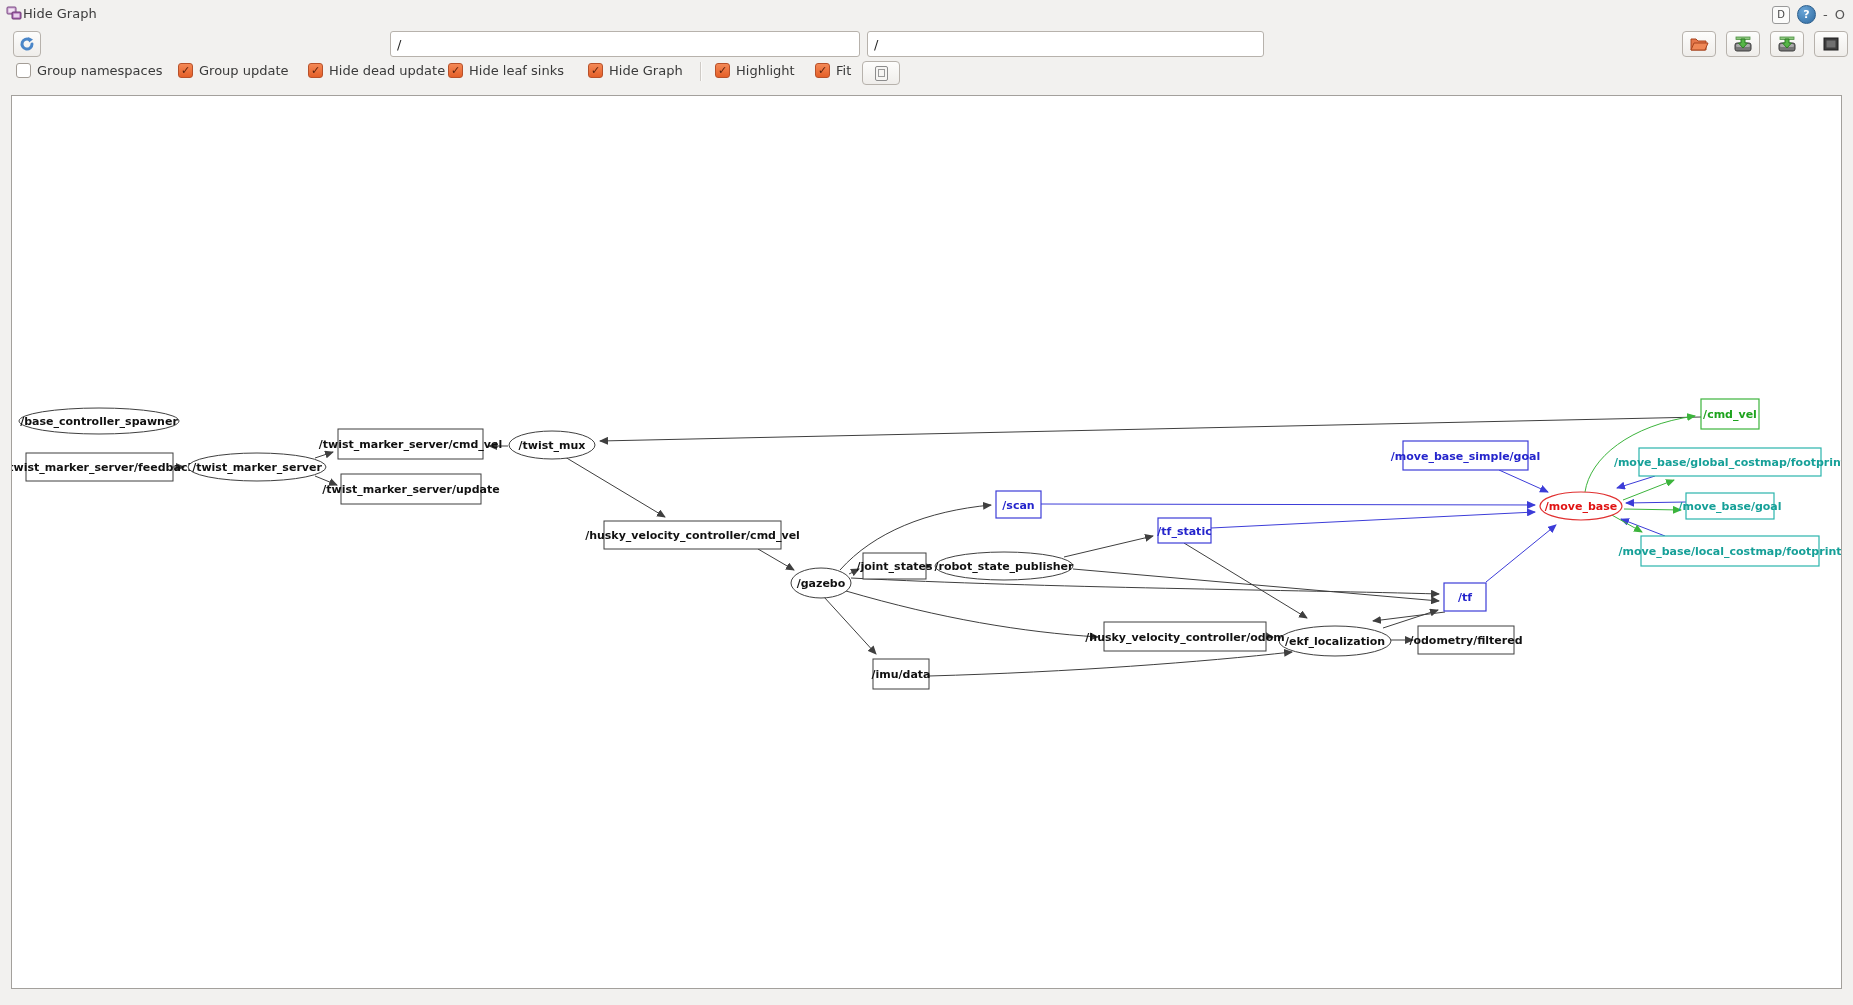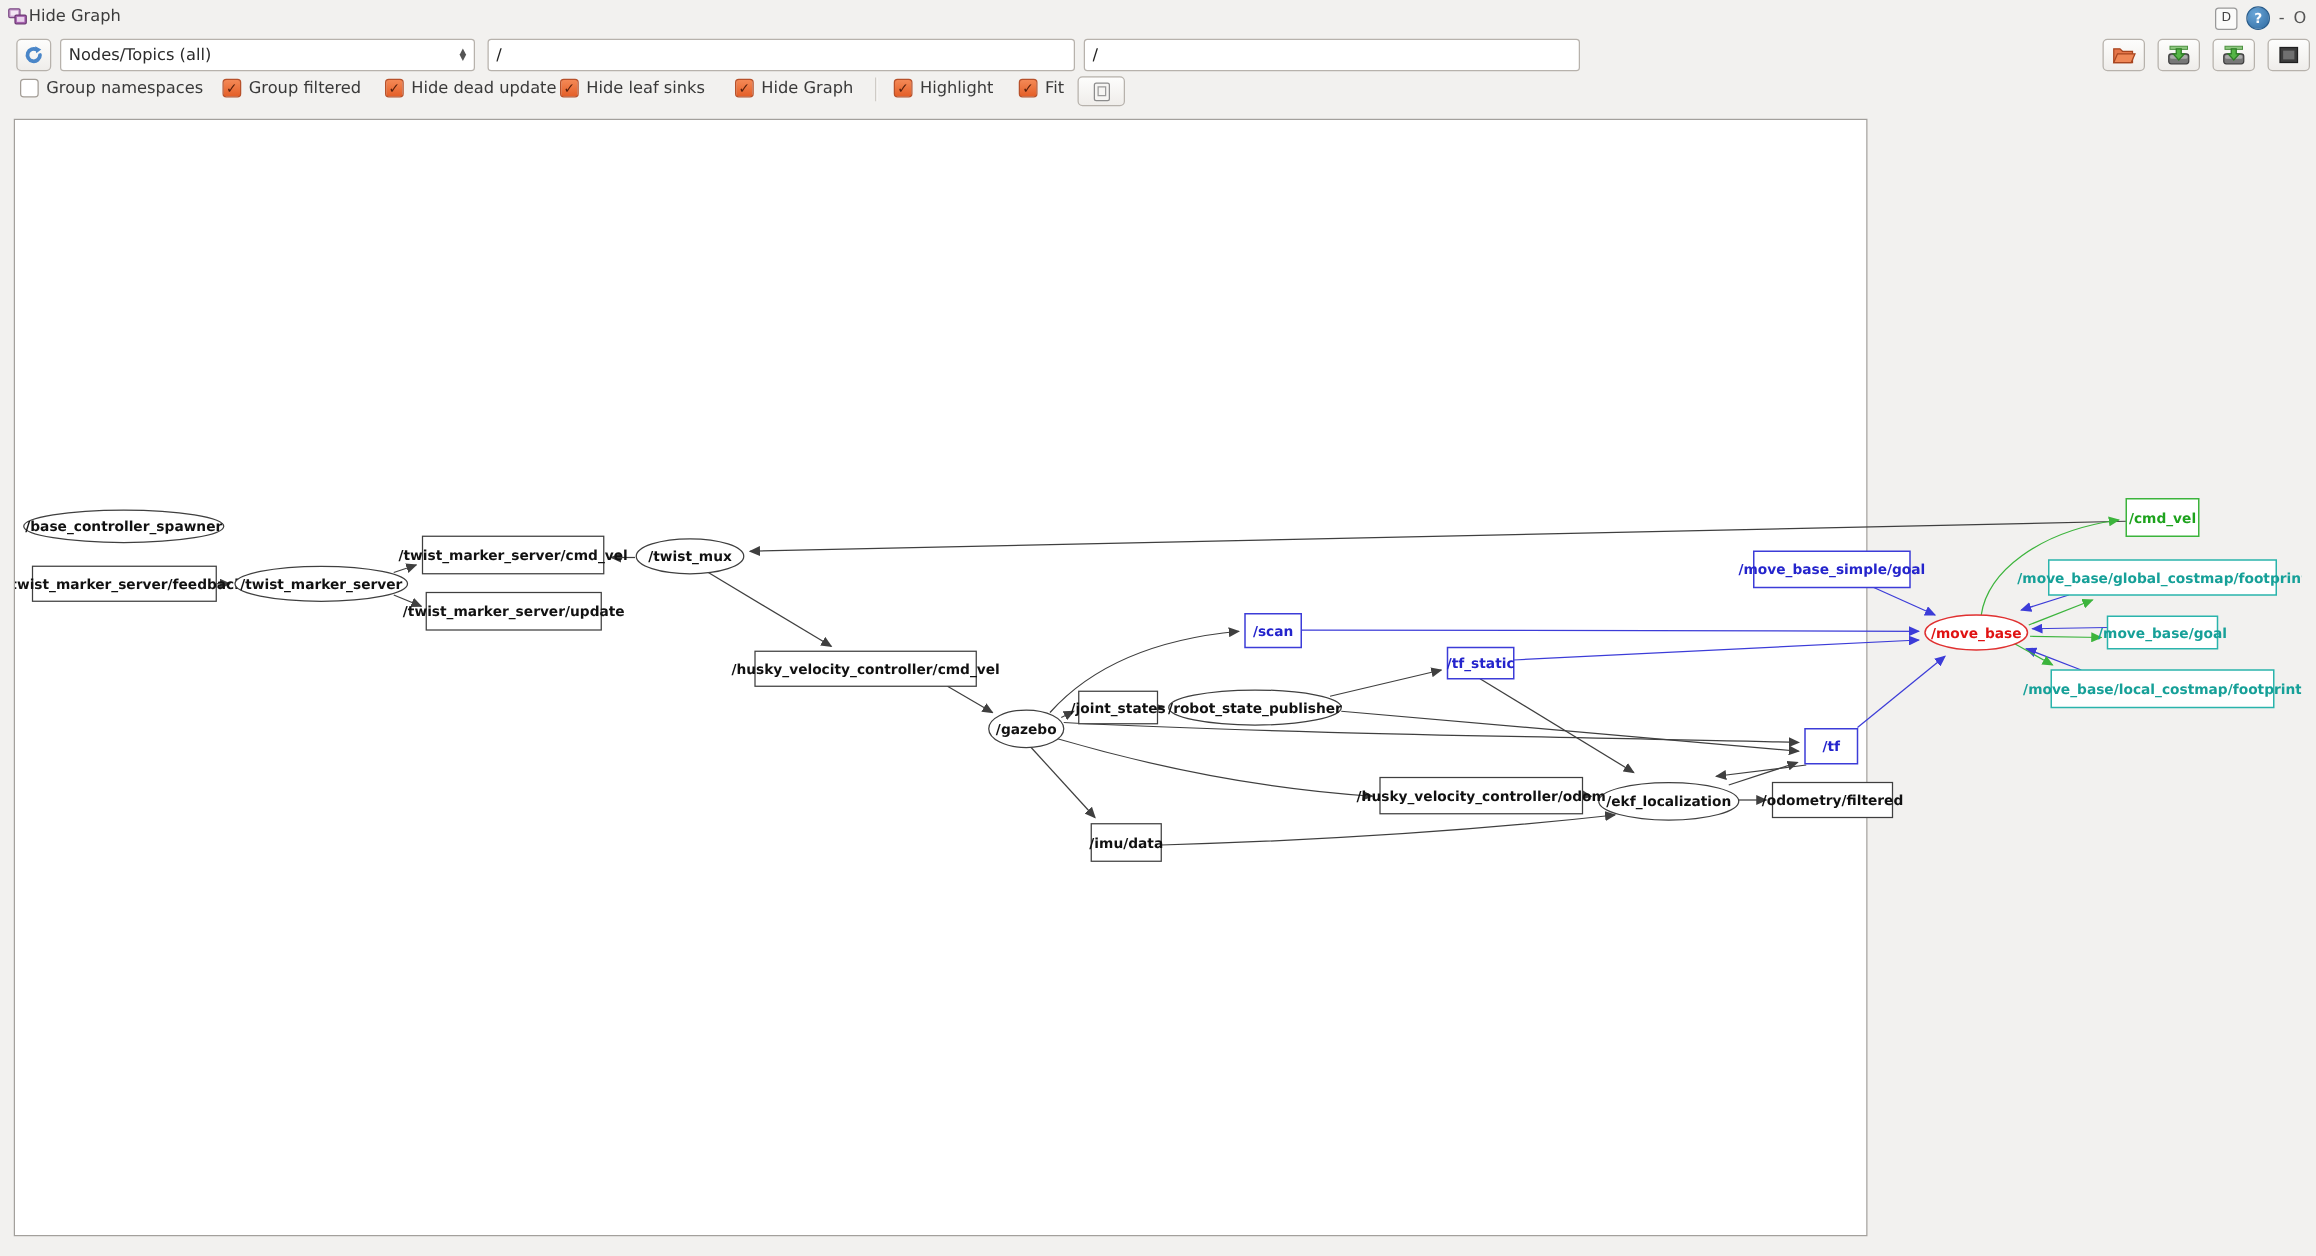--- a/index.html
+++ b/index.html
@@ -58,21 +58,21 @@
   .cb-box{width:15px;height:15px;box-sizing:border-box;border:1px solid #a39d96;border-radius:3px;background:#fff;
     display:flex;align-items:center;justify-content:center;font-size:11px;}
   .cb-box.checked{background:linear-gradient(#f48956,#e45f28);border-color:#b8512a;color:#58200c;font-weight:bold;}
   .opt-sep{position:absolute;left:700px;top:2px;width:1px;height:19px;background:#cfcbc6;box-shadow:1px 0 0 #fbfaf9;}
   #fit-view-btn{left:862px;top:1px;width:38px;height:24px;}
   .fit-glyph{width:11px;height:13px;border:1px solid #8c8c8c;border-radius:2px;background:#f6f5f3;
     display:flex;align-items:center;justify-content:center;}
   .fit-glyph span{width:5px;height:6px;border:1px solid #9a9a9a;display:block;}
   
   .canvas{
-    position:absolute;left:11px;top:95px;width:1483px;height:894px;box-sizing:border-box;
+    position:absolute;left:11px;top:95px;width:1831px;height:894px;box-sizing:border-box;
     background:#ffffff;border:1px solid #a3a09c;
   }
   .canvas svg{display:block;}
   .gnode-label{font:bold 11px "DejaVu Sans",sans-serif;}
 </style>
 </head>
 <body>
 
 <div class="titlebar">
   <svg class="app-icon" viewBox="0 0 16 15">
@@ -90,27 +90,20 @@
   </div>
 </div>
 
 <div class="toolbar">
   <div class="btn" id="refresh-btn">
     <svg width="16" height="16" viewBox="0 0 16 16">
       <path d="M13 8 A5 5 0 1 1 10.5 3.7" fill="none" stroke="#4a86c8" stroke-width="3" stroke-linecap="round"></path>
       <path d="M9.2 1 L14 3.5 L10 6.5 Z" fill="#4a86c8"></path>
     </svg>
   </div>
-  <div class="combo">
-    <span>Nodes/Topics (all)</span>
-    <span class="spin">
-        <span>▲</span>
-        <span>▼</span>
-      </span>
-  </div>
   <input class="path-input" id="path-input-1" value="/" style="">
   <input class="path-input" id="path-input-2" value="/" style="">
 
   <div class="btn" id="open-btn">
     <svg width="20" height="16" viewBox="0 0 20 16">
       <path d="M2 3 L7 3 L9 5 L17 5 L17 14 L2 14 Z" fill="#e5764a" stroke="#a8451f"></path>
       <path d="M2 14 L5 7 L19 7 L16 14 Z" fill="#ef8756" stroke="#a8451f"></path>
     </svg>
   </div>
   <div class="btn" id="save-dot-btn">
@@ -138,21 +131,21 @@
 </div>
 
 <div class="options">
   <div id="checkbox-row">
       <label class="cb-item">
         <span class="cb-box"></span>
         <span>Group namespaces</span>
       </label>
       <label class="cb-item">
         <span class="cb-box checked">✓</span>
-        <span>Group filtered</span>
+        <span>Group update</span>
       </label>
       <label class="cb-item">
         <span class="cb-box checked">✓</span>
         <span>Hide dead update</span>
       </label>
       <label class="cb-item">
         <span class="cb-box checked">✓</span>
         <span>Hide leaf sinks</span>
       </label>
       <label class="cb-item">

